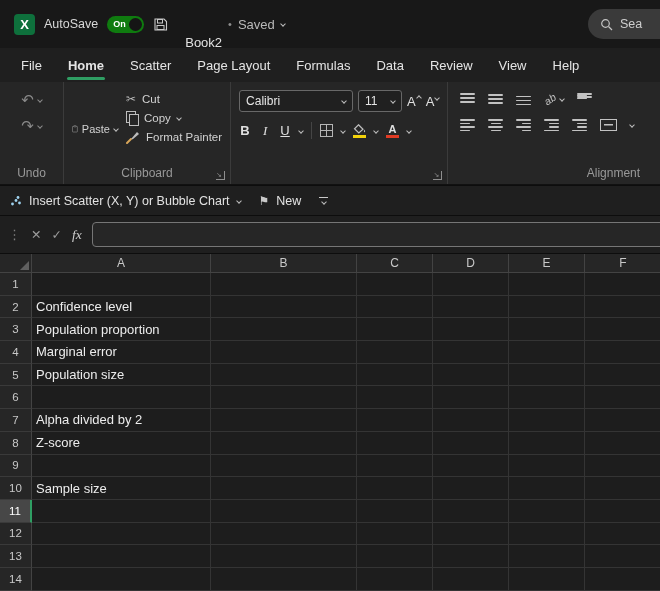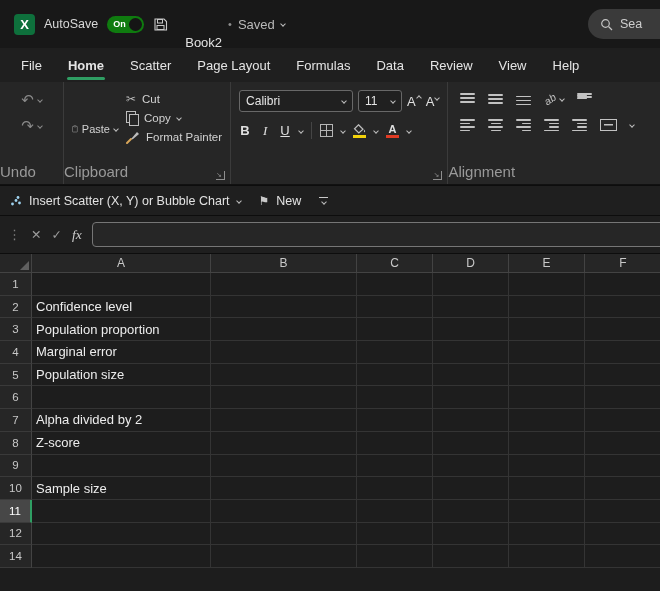--- a/index.html
+++ b/index.html
@@ -42,22 +42,22 @@
     color: #e4e4e4; position: relative; white-space: nowrap; }
   .menu-item.active { font-weight: bold; }
   .menu-item.active::after { content: ""; position: absolute; left: 12px; right: 12px;
     bottom: 2px; height: 3px; border-radius: 2px; background: #2f9e63; }
 
   
   .ribbon { height: 103px; background: #262626; display: flex; border-bottom: 1px solid #111;
     overflow: hidden; position: relative; }
   .rgroup { position: relative; border-right: 1px solid #3b3b3b; padding: 8px 8px 18px 8px;
     display: flex; flex: none; }
-  .glabel { position: absolute; bottom: 4px; left: 0; right: 0; text-align: left;
-    font-size: 15px; color: #999; }
+  .glabel { position: absolute; bottom: 4px; left: 0; right: 0; text-align: center;
+    font-size: 12px; color: #999; }
   .launcher { position: absolute; right: 5px; bottom: 4px; width: 9px; height: 9px;
     border-right: 1px solid #8f8f8f; border-bottom: 1px solid #8f8f8f; color: #8f8f8f;
     font-size: 7px; line-height: 7px; text-align: left; }
   .undo-col { display: flex; flex-direction: column; gap: 11px; margin: 2px auto 0; }
   .rbtn { display: flex; align-items: center; gap: 4px; }
   .uarrow { font-size: 15px; color: #8a8a8a; line-height: 1; }
   .paste-btn { display: flex; flex-direction: row; align-items: center; gap: 4px;
     width: 46px; padding-top: 2px; }
   .plabel { font-size: 11px; color: #d2d2d2; }
   .clip-cmds { display: flex; flex-direction: column; gap: 6px; margin-left: 8px;
@@ -505,20 +505,29 @@
       <div class="grid-row">
         <div class="row-h">12</div>
         <div class="cell" style="width: 179px;"></div>
         <div class="cell" style="width: 146px;"></div>
         <div class="cell" style="width: 76px;"></div>
         <div class="cell" style="width: 76px;"></div>
         <div class="cell" style="width: 76px;"></div>
         <div class="cell" style="width: 77px;"></div>
       </div>
       <div class="grid-row">
+        <div class="row-h">13</div>
+        <div class="cell" style="width: 179px;"></div>
+        <div class="cell" style="width: 146px;"></div>
+        <div class="cell" style="width: 76px;"></div>
+        <div class="cell" style="width: 76px;"></div>
+        <div class="cell" style="width: 76px;"></div>
+        <div class="cell" style="width: 77px;"></div>
+      </div>
+      <div class="grid-row">
         <div class="row-h">14</div>
         <div class="cell" style="width: 179px;"></div>
         <div class="cell" style="width: 146px;"></div>
         <div class="cell" style="width: 76px;"></div>
         <div class="cell" style="width: 76px;"></div>
         <div class="cell" style="width: 76px;"></div>
         <div class="cell" style="width: 77px;"></div>
       </div>
     </div>
 </div>

